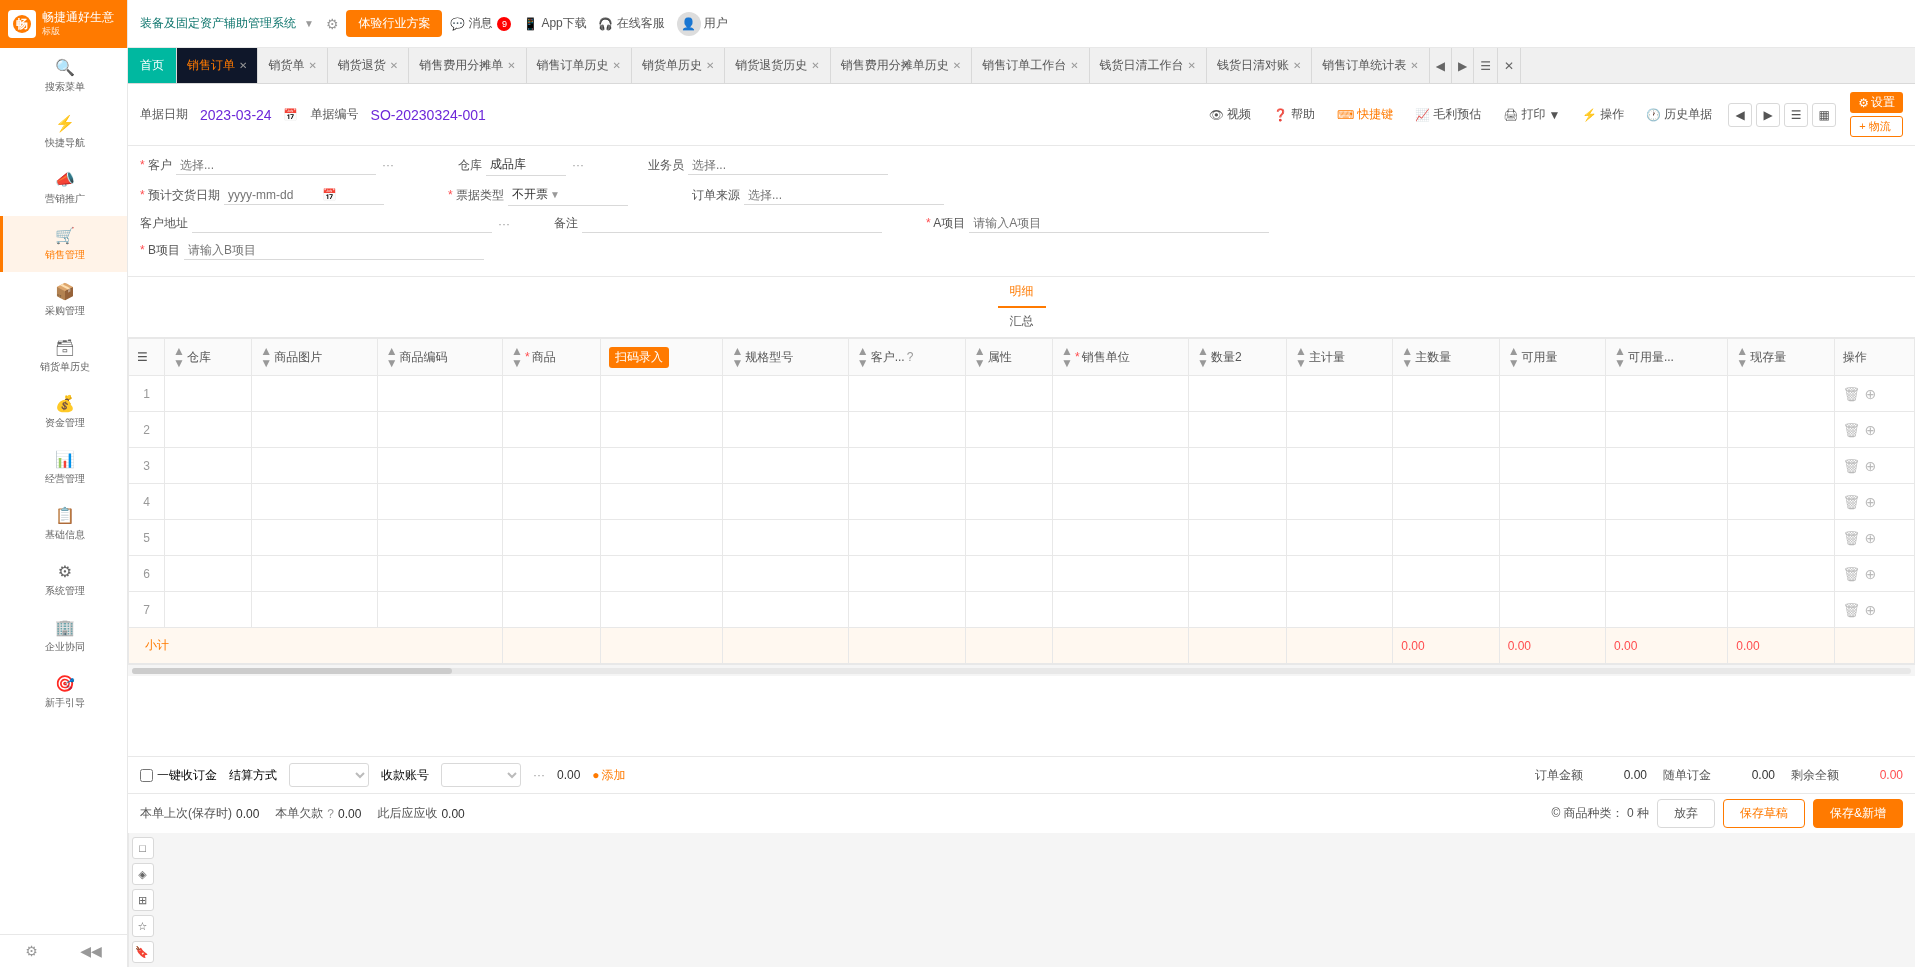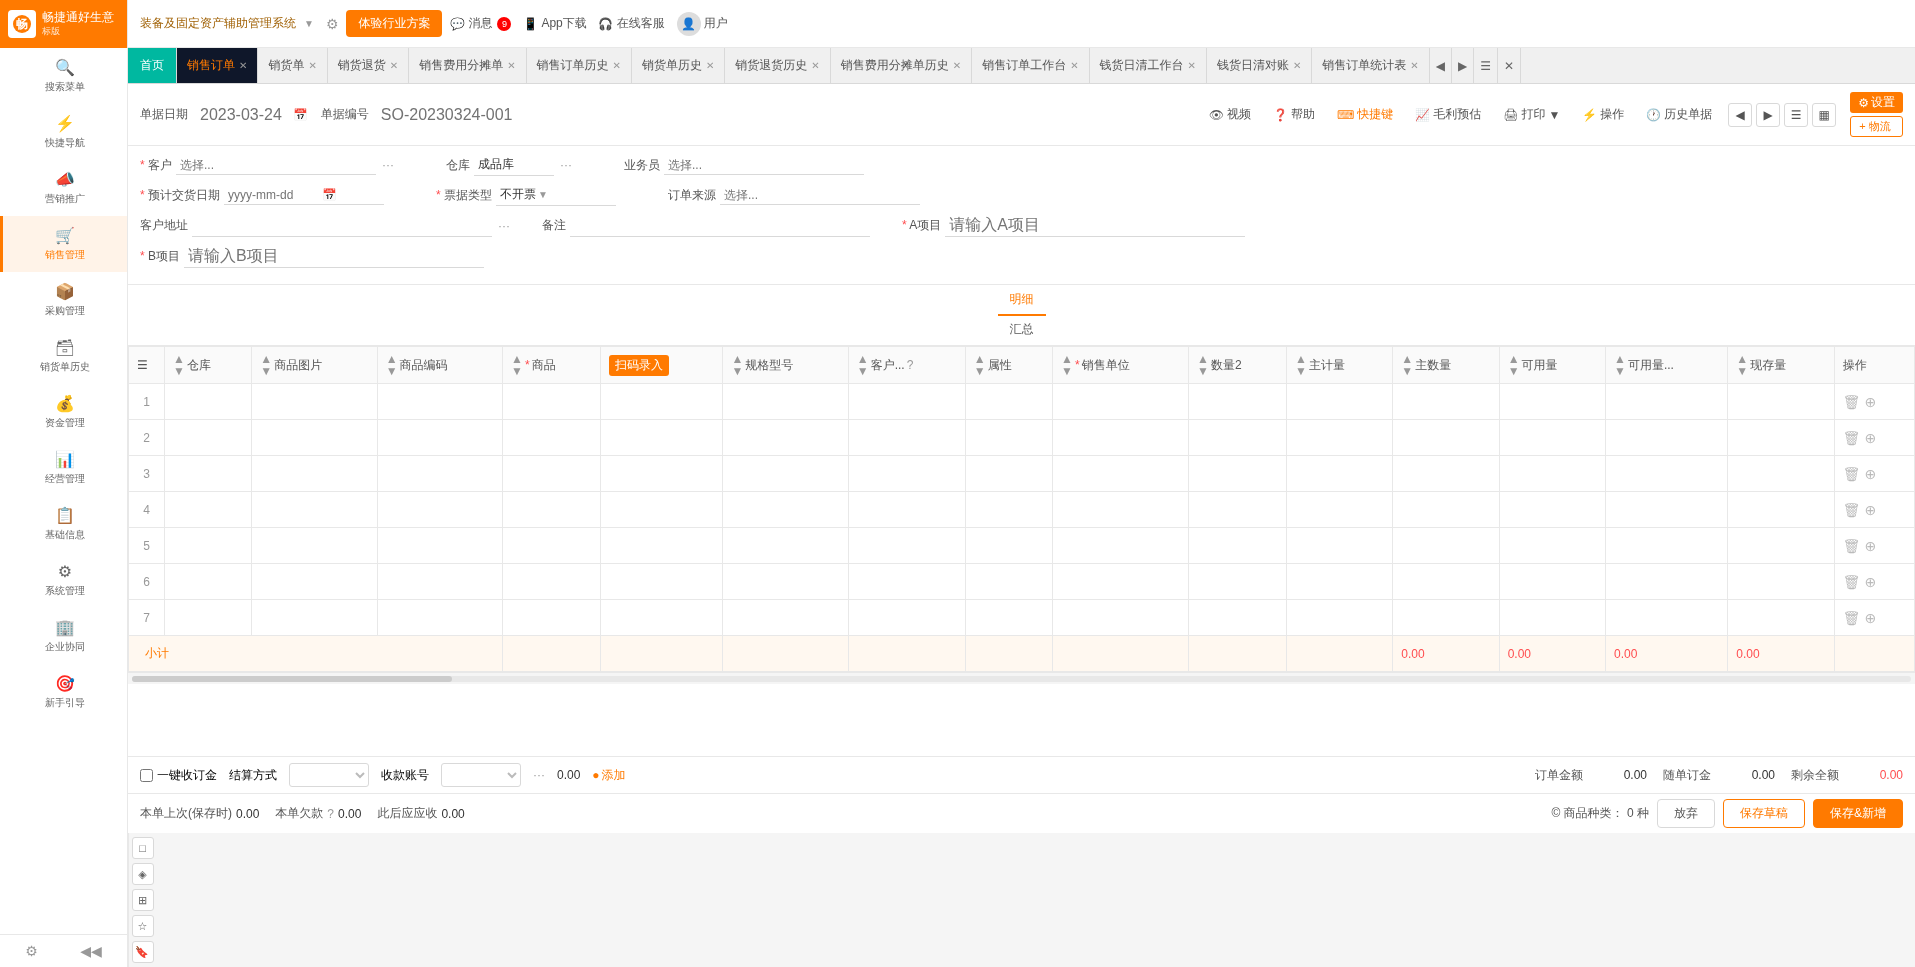--- a/index.html
+++ b/index.html
@@ -17,21 +17,21 @@
     .sidebar-item-icon { font-size: 16px; }
     .sidebar-item-label { font-size: 10px; text-align: center; }
     .sidebar-bottom { display: flex; justify-content: space-around; padding: 8px 4px; border-top: 1px solid #e8e8e8; }
     .sidebar-bottom-btn { color: #999; cursor: pointer; font-size: 14px; }
 
     
     .main { flex: 1; display: flex; flex-direction: column; overflow: hidden; }
 
     
     .topbar { height: 48px; background: #fff; display: flex; align-items: center; padding: 0 12px; border-bottom: 1px solid #e8e8e8; gap: 8px; }
-    .topbar-title-text { color: #a16207; }
+    .topbar-title-text { color: #0f766e; }
     .topbar-dropdown { color: #999; cursor: pointer; font-size: 10px; }
     .topbar-gear { color: #999; cursor: pointer; font-size: 14px; margin-left: 4px; }
     .topbar-btn { background: #ff7a00; color: #fff; border: none; padding: 5px 12px; border-radius: 4px; cursor: pointer; font-size: 12px; }
     .topbar-right { display: flex; align-items: center; gap: 12px; color: #555; }
     .topbar-right-item { display: flex; align-items: center; gap: 3px; cursor: pointer; font-size: 12px; }
     .badge { background: #f00; color: #fff; border-radius: 50%; width: 14px; height: 14px; font-size: 9px; display: flex; align-items: center; justify-content: center; margin-left: 2px; }
     .user-avatar { width: 24px; height: 24px; background: #ddd; border-radius: 50%; display: flex; align-items: center; justify-content: center; color: #666; }
 
     
     .tabbar { height: 36px; background: #f0f0f0; display: flex; align-items: center; border-bottom: 1px solid #d9d9d9; overflow: hidden; }
@@ -41,43 +41,43 @@
     .tab-close { color: #999; font-size: 10px; cursor: pointer; }
     .tab-nav { display: flex; align-items: center; }
     .tab-nav-btn { padding: 0 6px; height: 36px; display: flex; align-items: center; cursor: pointer; color: #666; background: #f0f0f0; border-right: 1px solid #d9d9d9; }
 
     
     .content { flex: 1; display: flex; flex-direction: column; overflow: hidden; background: #fff; }
 
     
     .form-header { padding: 8px 12px; display: flex; align-items: center; gap: 12px; border-bottom: 1px solid #e8e8e8; }
     .form-header-label { color: #555; }
-    .form-header-value { color: #737373; font-size: 16px; text-align: right; }
+    .form-header-value { color: #6d28d9; font-size: 14px; text-align: right; }
     .form-header-icon { color: #999; cursor: pointer; }
     .form-header-right { margin-left: auto; display: flex; align-items: center; gap: 10px; }
     .form-header-btn { display: flex; align-items: center; gap: 3px; color: #555; cursor: pointer; font-size: 12px; padding: 2px 6px; border-radius: 3px; }
     .form-header-btn.orange { color: #ff7a00; }
     .toolbar-right-btns { display: flex; gap: 4px; }
     .toolbar-btn { width: 24px; height: 24px; border: 1px solid #d9d9d9; border-radius: 3px; display: flex; align-items: center; justify-content: center; cursor: pointer; color: #555; background: #fff; }
 
     
     .form-body { padding: 8px 12px; border-bottom: 1px solid #e8e8e8; }
-    .form-row { display: flex; align-items: center; gap: 12px; margin-bottom: 8px; flex-wrap: wrap; }
+    .form-row { display: flex; align-items: center; gap: 24px; margin-bottom: 8px; flex-wrap: wrap; }
     .form-field { display: flex; align-items: center; gap: 4px; min-width: 0; }
     .form-field-label { color: #555; white-space: nowrap; }
     .form-field-label.required::before { content: '* '; color: #ff4d4f; }
     .form-field-input { border: none; border-bottom: 1px solid #d9d9d9; padding: 2px 4px; color: #333; min-width: 120px; outline: none; font-size: 12px; background: transparent; cursor: pointer; }
     .form-field-input.placeholder { color: #bbb; }
     .form-field-dots { color: #999; cursor: pointer; margin-left: 2px; }
     .form-select { display: flex; align-items: center; gap: 2px; border-bottom: 1px solid #d9d9d9; padding: 2px 4px; min-width: 80px; cursor: pointer; }
     .form-select-value { color: #333; }
     .form-select-arrow { color: #999; font-size: 10px; }
     .form-field-date { display: flex; align-items: center; gap: 4px; border-bottom: 1px solid #d9d9d9; padding: 2px 4px; cursor: pointer; min-width: 120px; }
     .form-field-date input { border: none; outline: none; background: transparent; color: #bbb; font-size: 12px; width: 90px; }
-    .long-input { min-width: 300px; border: none; border-bottom: 1px solid #d9d9d9; padding: 2px 4px; outline: none; font-size: 16px; background: transparent; }
+    .long-input { min-width: 300px; border: none; border-bottom: 1px solid #d9d9d9; padding: 2px 4px; outline: none; font-size: 12px; background: transparent; }
 
     
     .detail-tabs { display: flex; align-items: center; padding: 0 12px; border-bottom: 1px solid #e8e8e8; flex-direction: column; }
     .detail-tab { padding: 6px 12px; cursor: pointer; color: #555; border-bottom: 2px solid transparent; margin-bottom: -1px; }
     .detail-tab.active { color: #ff7a00; border-bottom-color: #ff7a00; font-weight: 500; }
 
     
     .table-container { flex: 1; overflow: auto; position: relative; }
     .data-table { width: 100%; border-collapse: collapse; min-width: 1400px; }
     .data-table th { background: #fafafa; border: 1px solid #e8e8e8; padding: 6px 8px; text-align: left; font-weight: normal; color: #555; white-space: nowrap; position: sticky; top: 0; z-index: 2; }

